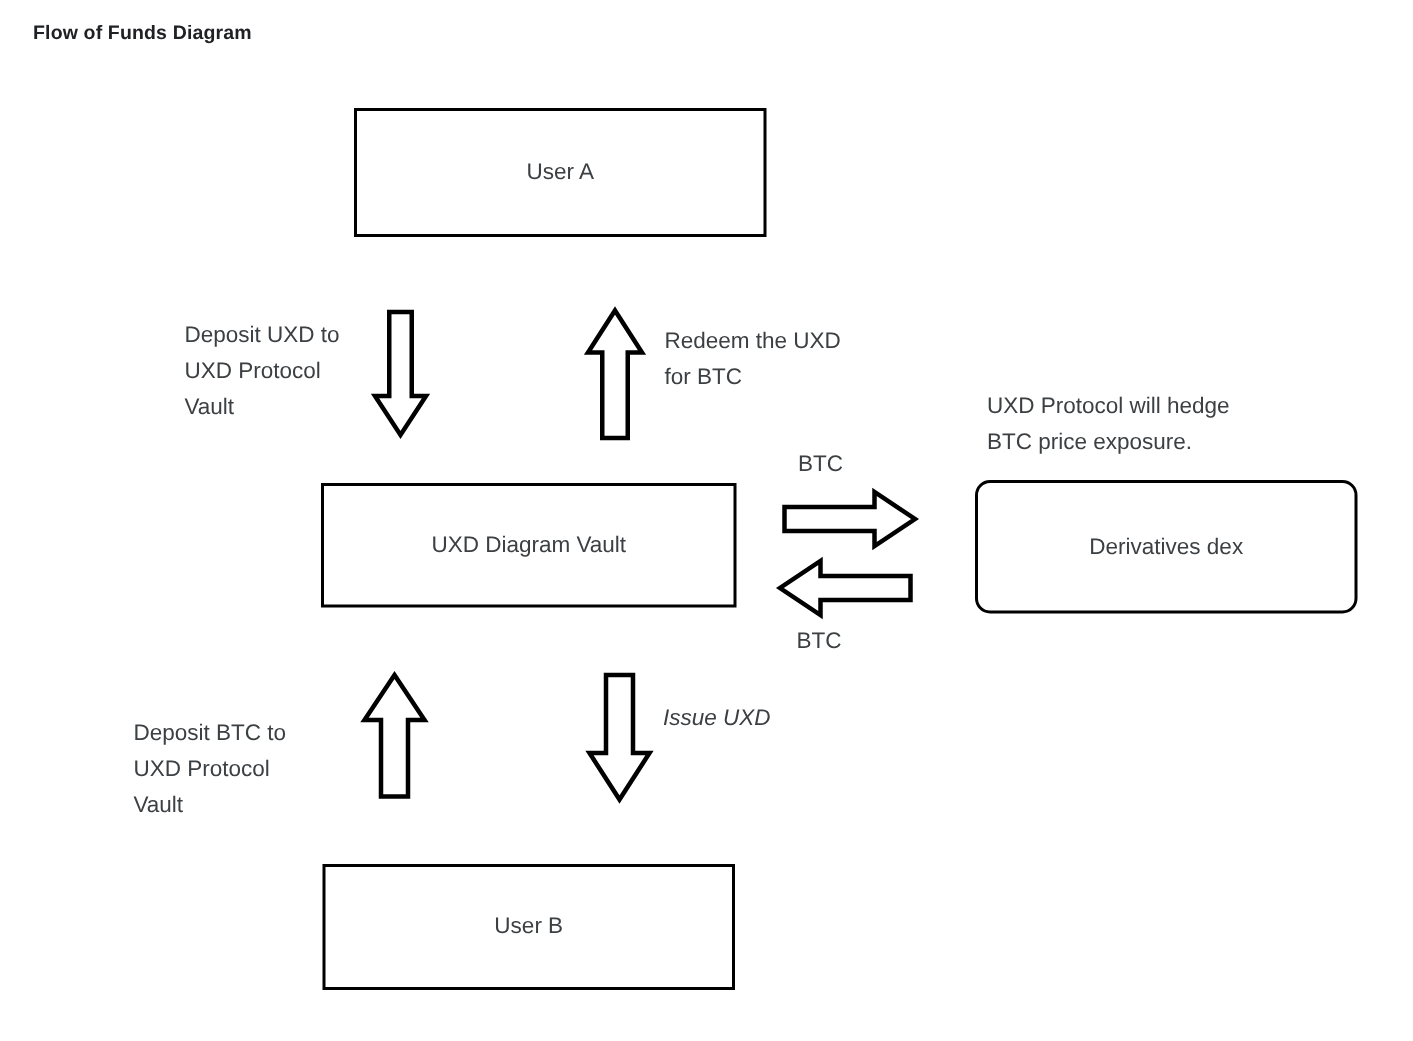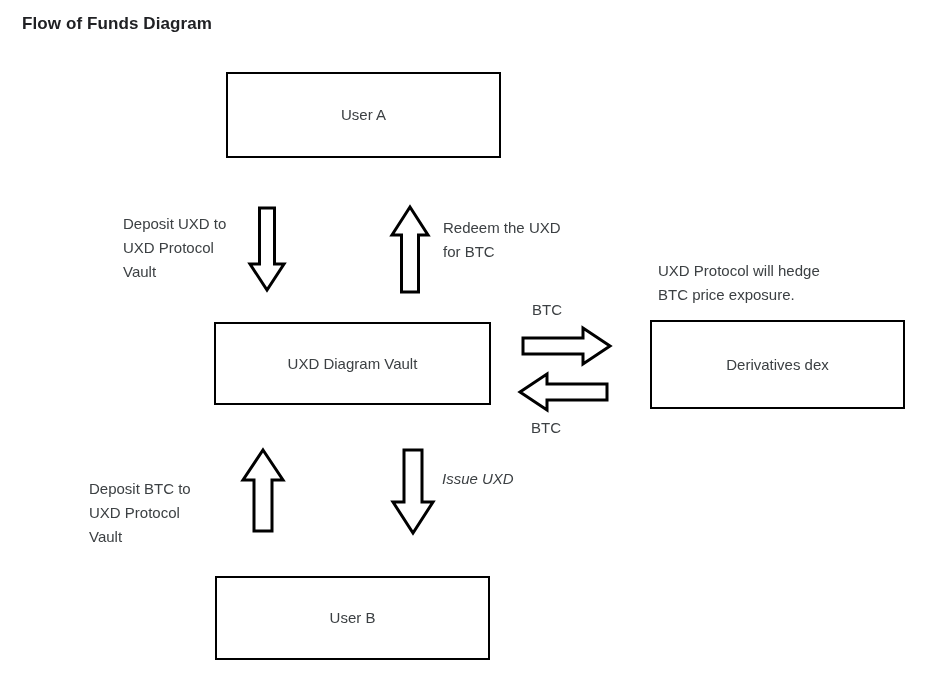--- a/index.html
+++ b/index.html
@@ -19,44 +19,44 @@
     position: absolute;
     left: 0;
     top: 0;
     width: 942px;
     height: 694px;
   }
   .title {
     position: absolute;
     left: 22px;
     top: 14px;
-    font-size: 17px;
+    font-size: 13px;
     font-weight: bold;
     color: #202124;
     letter-spacing: 0.1px;
     white-space: nowrap;
   }
   .node {
     position: absolute;
     box-sizing: border-box;
     border: 2.6px solid #000000;
     background: #ffffff;
     display: flex;
     align-items: center;
     justify-content: center;
   }
   .node-label {
     font-size: 15px;
     color: #3c4043;
     white-space: nowrap;
     line-height: 1.2;
   }
-  .node-user-a   { left: 226px; top: 72px;  width: 275px; height: 86px; }
+  .node-user-a   { left: 236px; top: 72px;  width: 275px; height: 86px; }
   .node-vault    { left: 214px; top: 322px; width: 277px; height: 83px; }
-  .node-dex      { left: 650px; top: 320px; width: 255px; height: 89px; }
+  .node-dex      { left: 650px; top: 320px; width: 255px; height: 89px; border-radius: 10px; }
   .node-user-b   { left: 215px; top: 576px; width: 275px; height: 84px; }
 
   .caption {
     position: absolute;
     font-size: 15px;
     line-height: 24px;
     color: #3c4043;
     white-space: pre-line;
   }
   .cap-deposit-uxd { left: 89px;  top: 212px; width: 160px; margin-left: 34px; }

